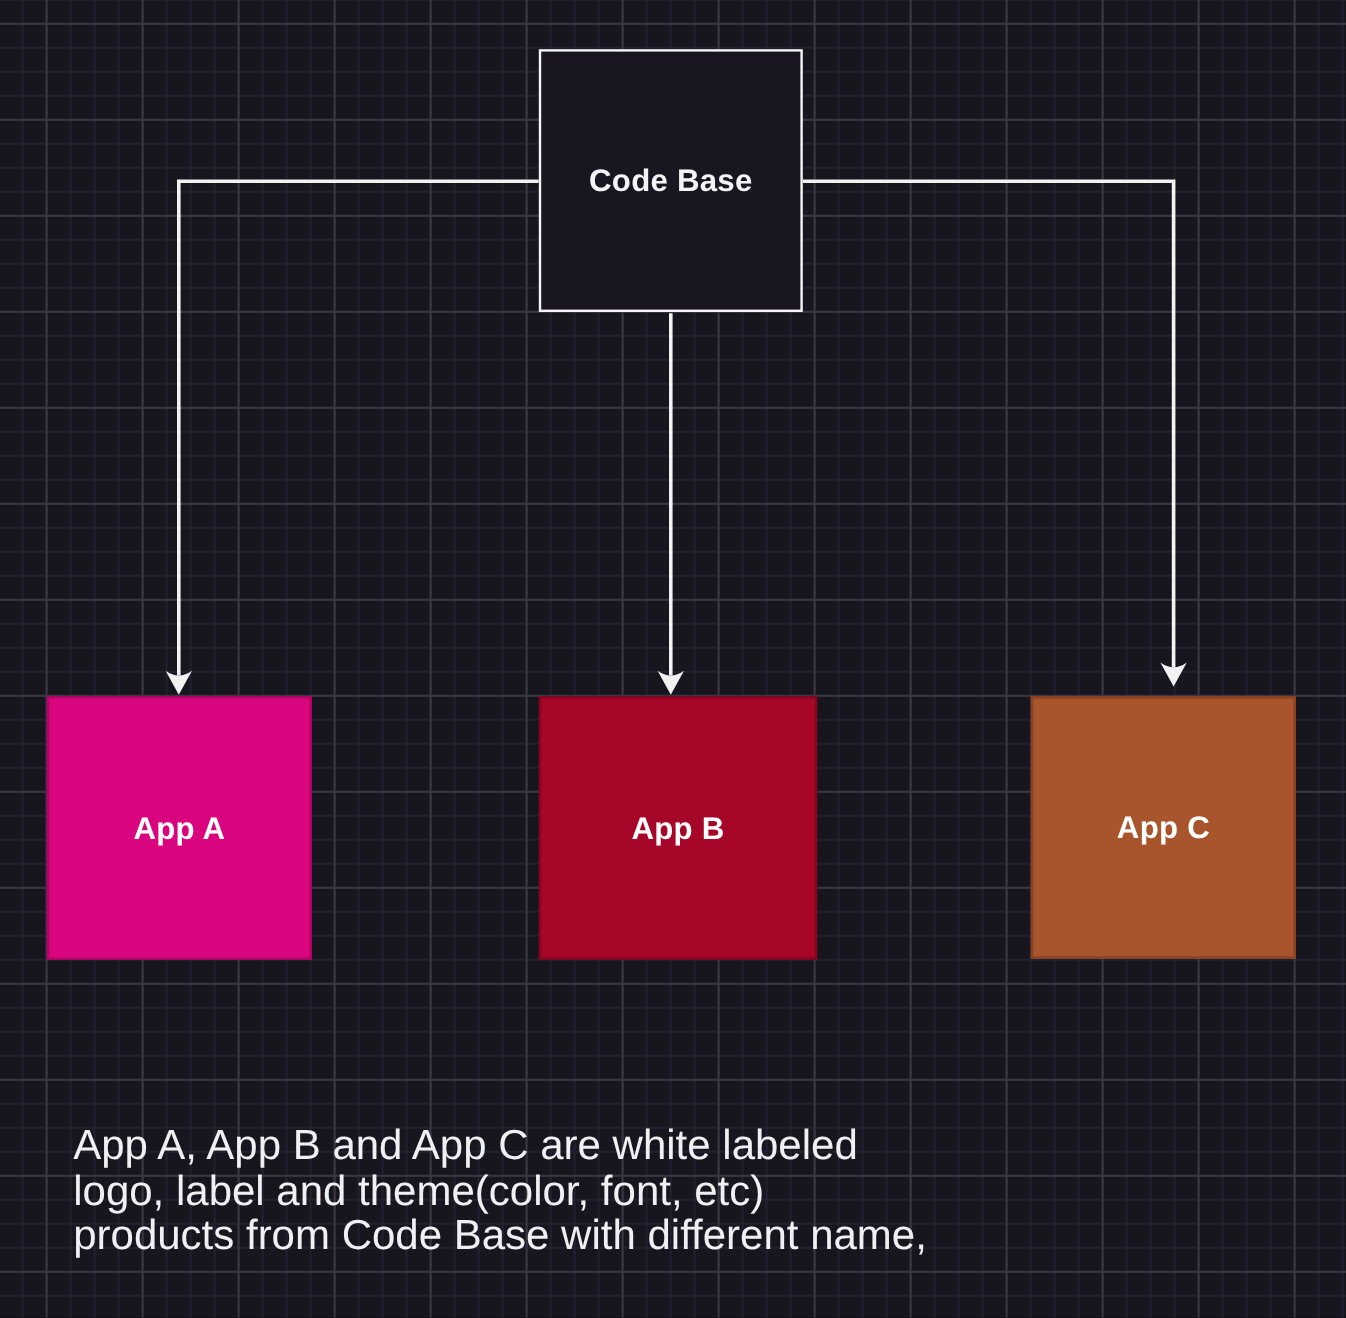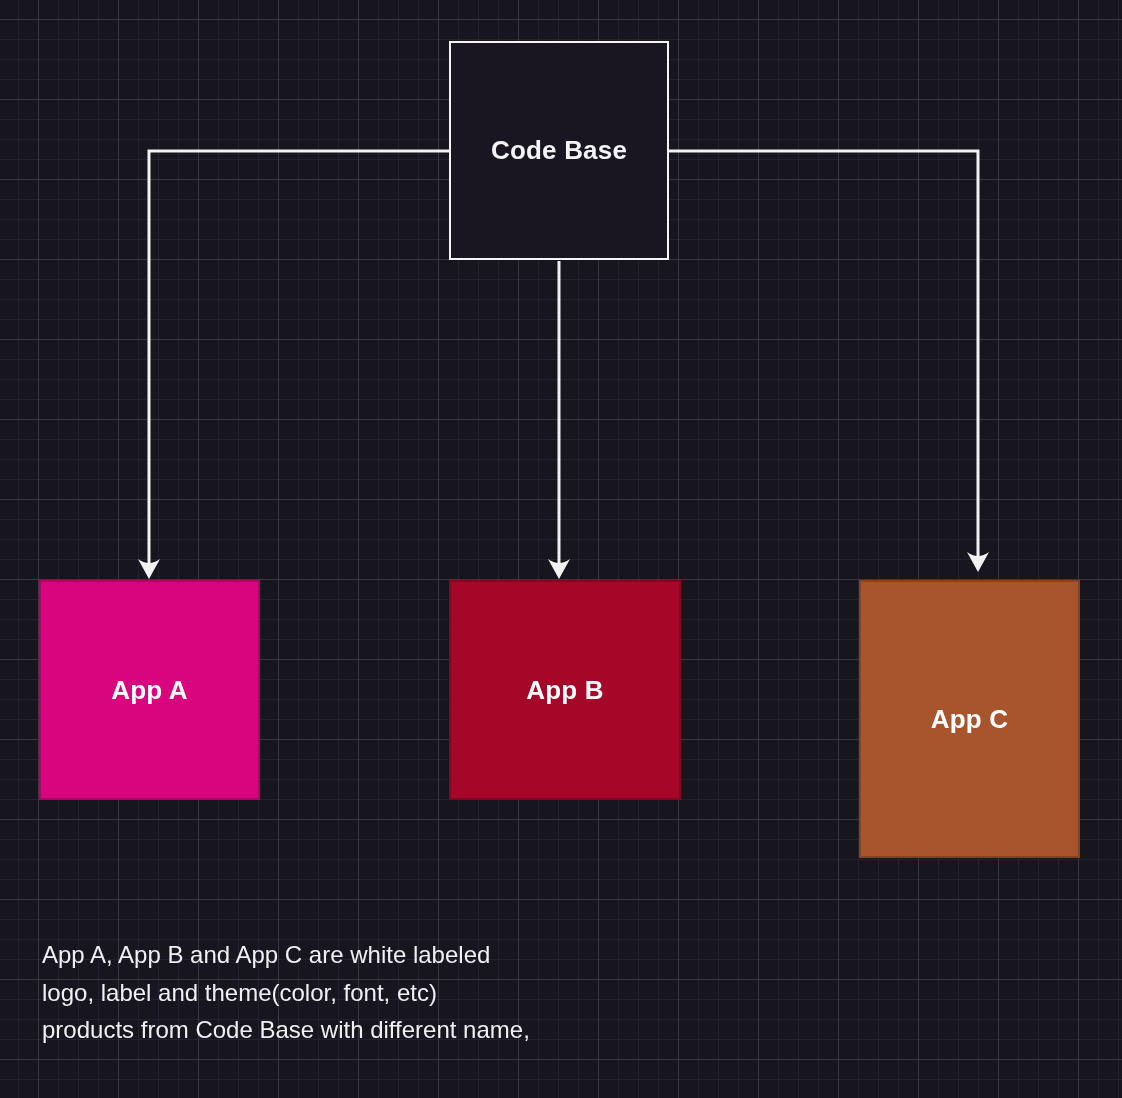--- a/index.html
+++ b/index.html
@@ -44,26 +44,26 @@
     border-width: 2px;
   }
   .node .node-label {
     font-size: 26px;
     font-weight: bold;
     letter-spacing: 0.2px;
   }
   .node-code-base { left: 449px; top: 41px;  width: 220px; height: 219px; border-width: 2.5px; }
   .node-app-a     { left: 39px;  top: 580px; width: 221px; height: 220px; }
   .node-app-b     { left: 449px; top: 580px; width: 232px; height: 220px; }
-  .node-app-c     { left: 859px; top: 580px; width: 221px; height: 278px; }
+  .node-app-c     { left: 859px; top: 580px; width: 221px; height: 219px; }
   .caption {
     position: absolute;
-    left: 42px;
+    left: 61px;
     top: 936px;
-    font-size: 24px;
+    font-size: 35px;
     line-height: 37.5px;
     color: #eef0f3;
     font-weight: 400;
   }
 </style>
 </head>
 <body>
 
 <div class="stage" style="--bg: #17151e; --grid-minor: #232030; --grid-major: #3a3742; background-color: rgb(23, 21, 30);">
 

